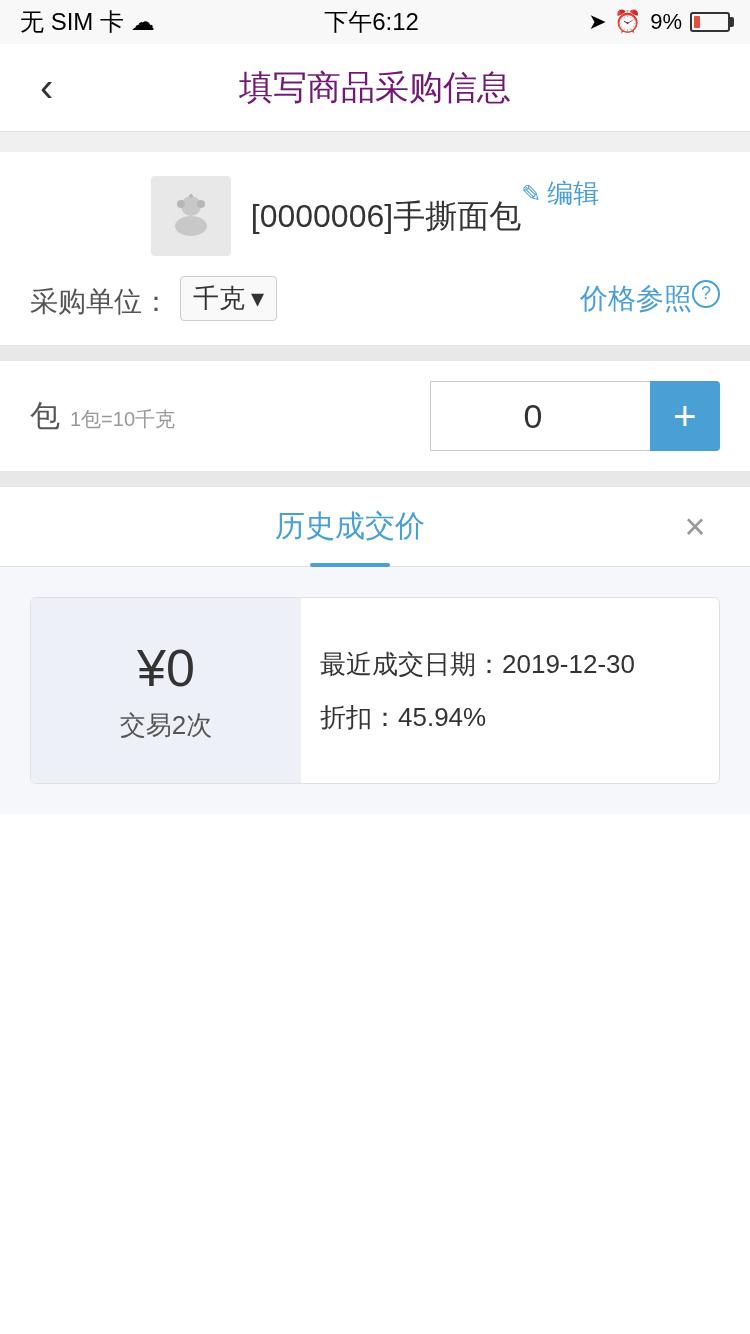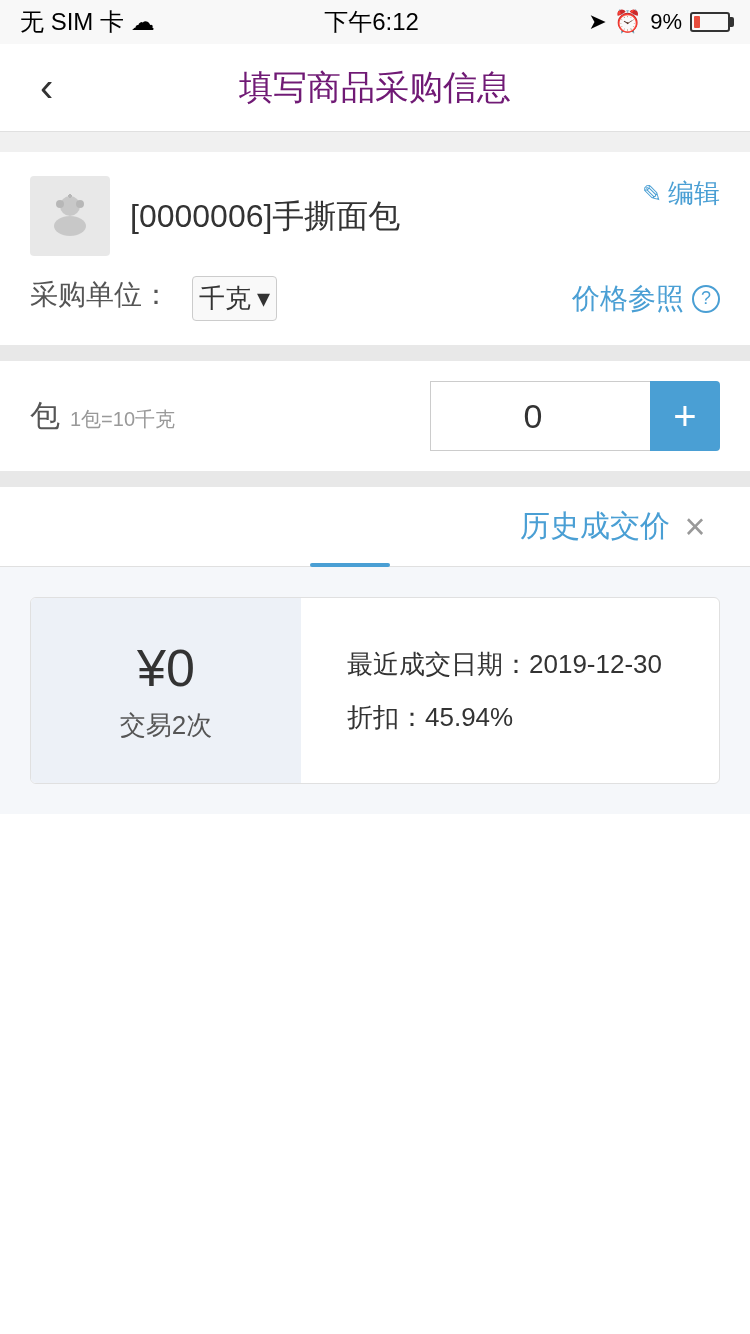--- a/index.html
+++ b/index.html
@@ -100,21 +100,21 @@
 
     
     .product-card {
       background: #fff;
       margin-top: 20px;
       padding: 24px 30px;
     }
     .product-header {
       display: flex;
       align-items: flex-start;
-      justify-content: space-between;
+      justify-content: center;
       margin-bottom: 20px;
     }
     .product-left {
       display: flex;
       align-items: center;
       gap: 20px;
     }
     .product-thumb {
       width: 80px;
       height: 80px;
@@ -148,40 +148,39 @@
       font-size: 24px;
     }
     .product-footer {
       display: flex;
       align-items: center;
       justify-content: space-between;
       margin-top: 10px;
     }
     .purchase-unit {
       display: flex;
-      align-items: flex-start;
-      gap: 22px;
+      align-items: flex-end;
+      gap: 10px;
       font-size: 28px;
       color: #555;
     }
     .unit-dropdown {
       border: 1px solid #ccc;
       border-radius: 4px;
-      padding: 4px 6px;
+      padding: 4px 12px;
       font-size: 26px;
       color: #333;
       background: #f9f9f9;
       display: flex;
       align-items: center;
       gap: 6px;
     }
     .price-ref {
       display: flex;
-      align-items: center;
-      gap: 8px;
+      align-items: flex-start;
       font-size: 28px;
       color: #4a9fd4;
     }
     .info-circle {
       width: 28px;
       height: 28px;
       border: 2px solid #4a9fd4;
       border-radius: 50%;
       display: flex;
       align-items: center;
@@ -266,21 +265,20 @@
       align-items: center;
       justify-content: center;
       height: 80px;
       font-size: 30px;
       color: #999;
       cursor: pointer;
       position: relative;
     }
     .tab-item.active {
       color: #4a9fd4;
-      align-items: flex-end;
     }
     .tab-underline {
       position: absolute;
       bottom: 0;
       left: 50%;
       transform: translateX(-50%);
       width: 80px;
       height: 4px;
       background: #4a9fd4;
       border-radius: 2px;
@@ -322,21 +320,21 @@
       color: #333;
       font-weight: 400;
     }
     .history-count {
       font-size: 26px;
       color: #555;
       margin-top: 10px;
     }
     .history-right {
       flex: 1;
-      padding: 30px 46px;
+      padding: 30px 19px;
       display: flex;
       flex-direction: column;
       justify-content: center;
       gap: 14px;
     }
     .history-detail-row {
       font-size: 26px;
       color: #333;
       line-height: 1.5;
     }

